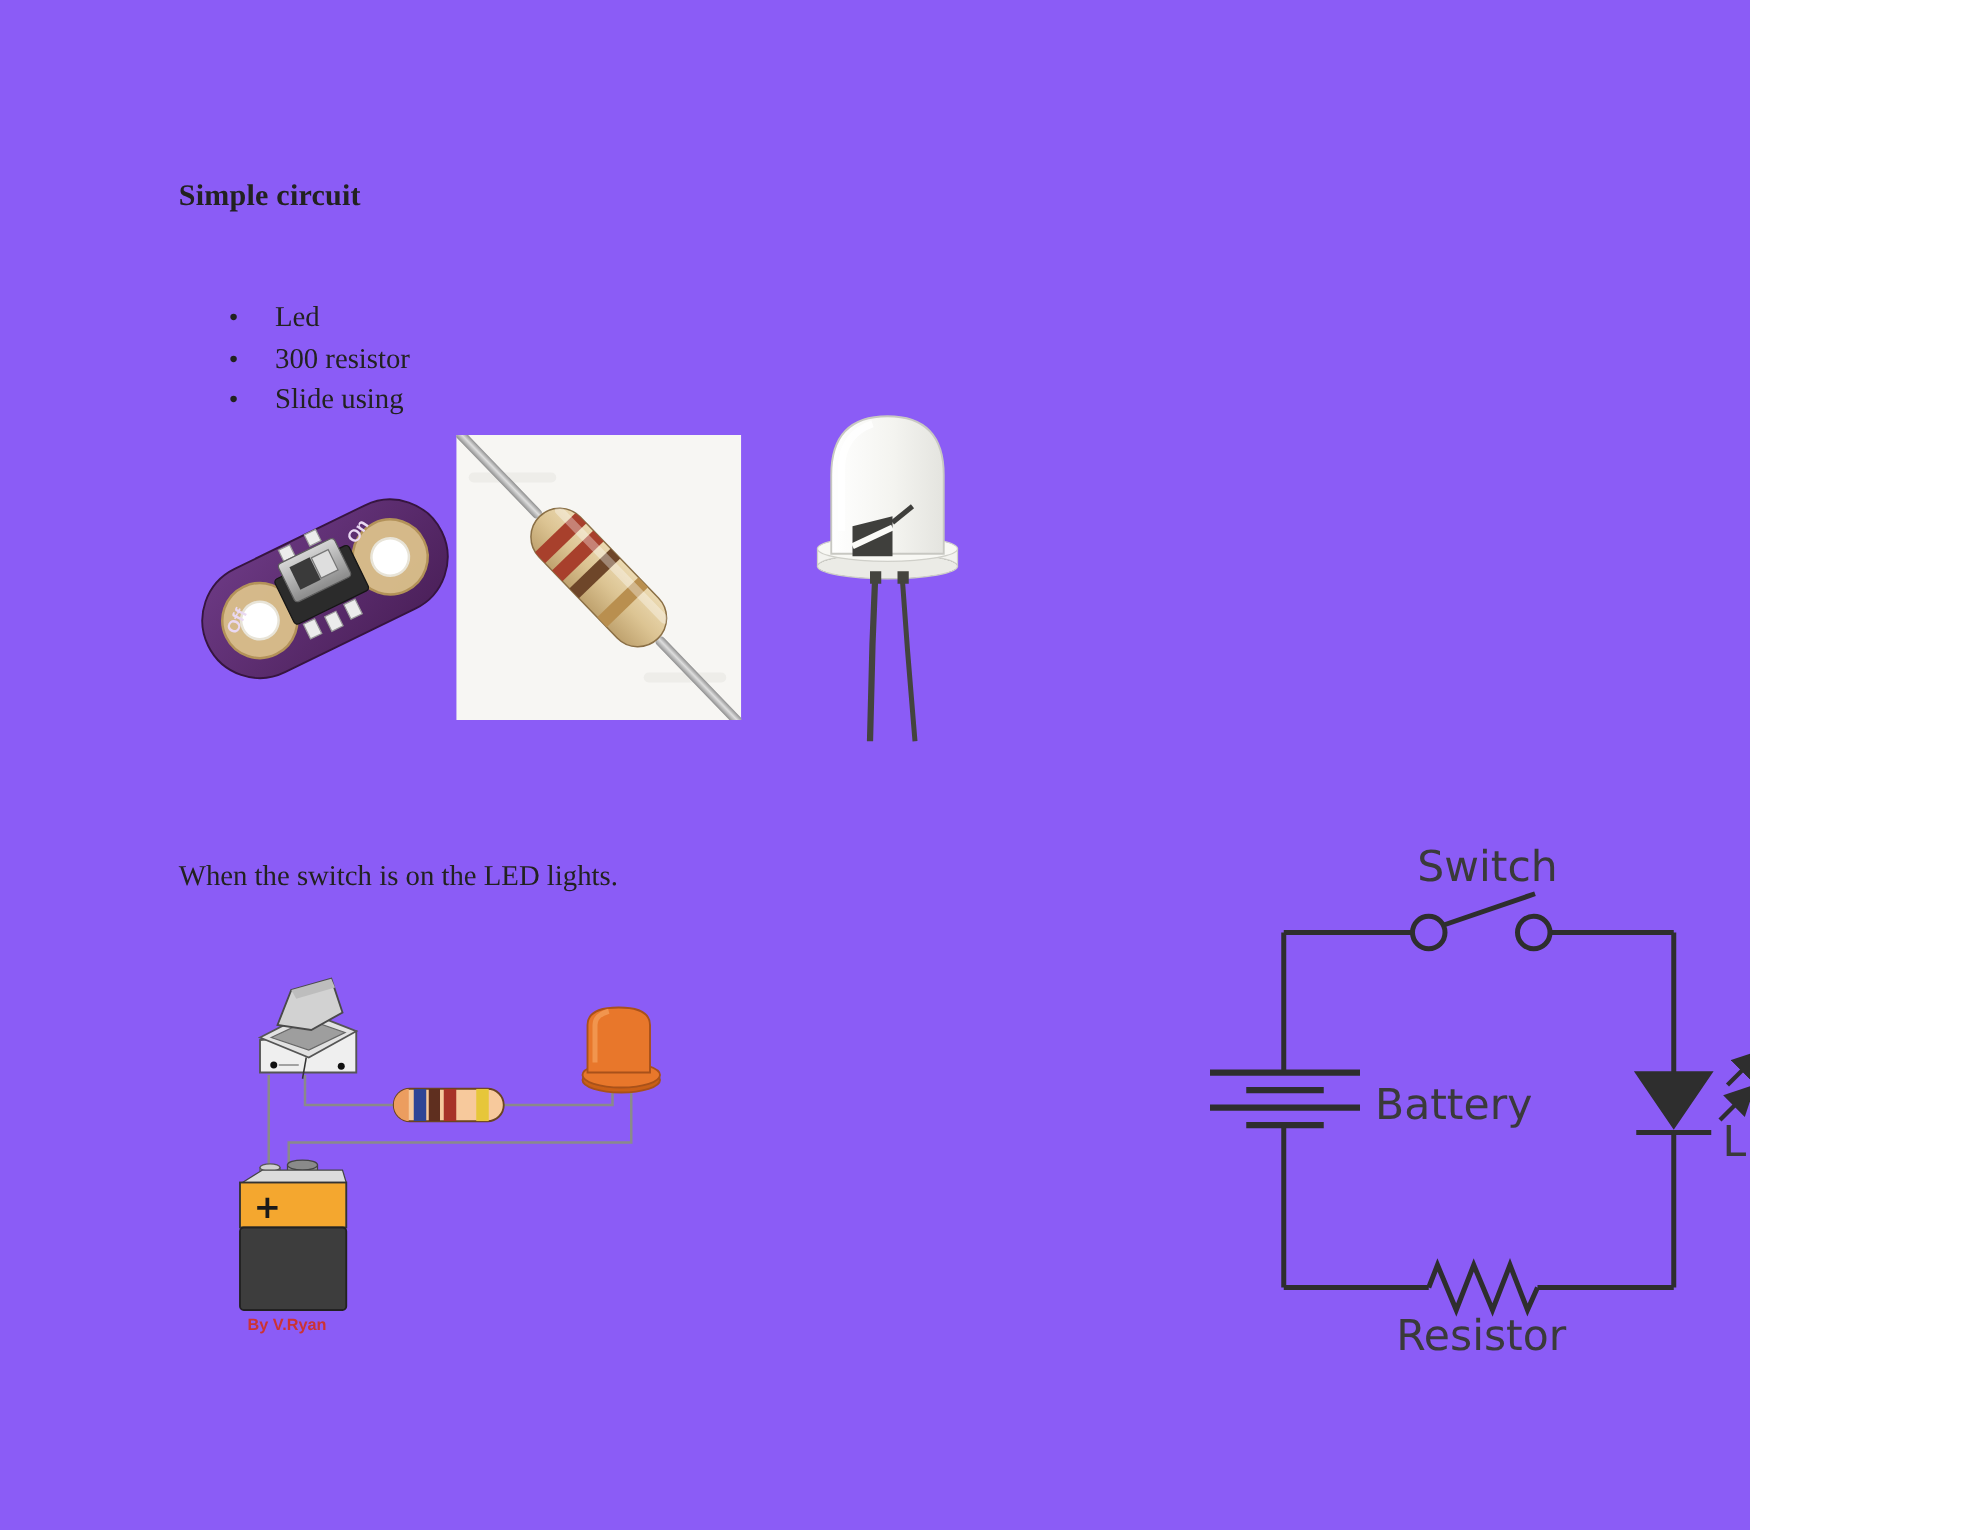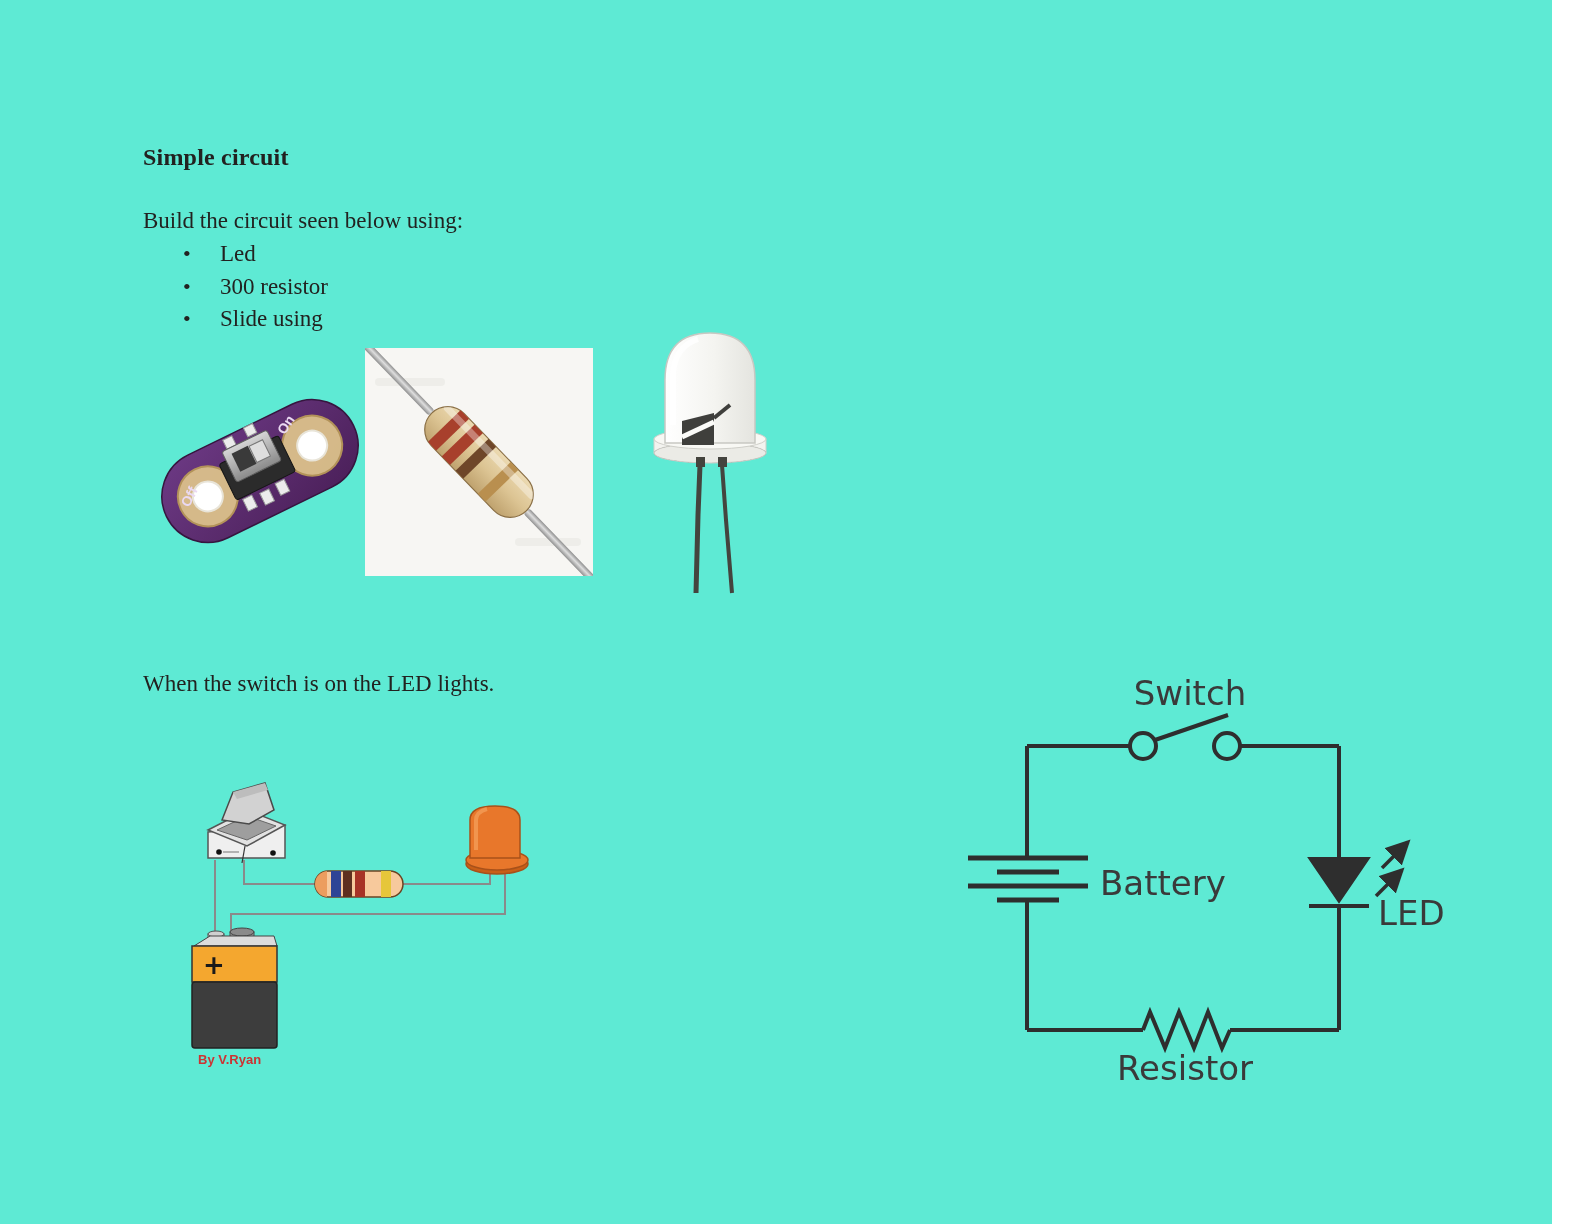--- a/index.html
+++ b/index.html
@@ -1,38 +1,37 @@
 <!DOCTYPE html>
 <html><head>
 <meta charset="utf-8">
 <style>
   html,body{margin:0;padding:0;background:#ffffff;}
   .page{
-    position:relative;width:1552px;height:1224px;background:#5eead4;overflow:hidden;
+    position:relative;width:1400px;height:1224px;background:#8b5cf6;overflow:hidden;
     font-family:"Liberation Serif",serif;color:#222220;
   }
   .abs{position:absolute;}
   .doc-title{left:143px;top:144px;font-size:24px;font-weight:bold;letter-spacing:.2px;}
   .doc-intro{left:143px;top:208px;font-size:23px;}
   .doc-list{left:181px;top:238px;margin:0;padding:0;list-style:none;font-size:23px;}
   .doc-list li{height:32.5px;line-height:32.5px;position:relative;padding-left:39px;}
   .doc-list li::before{content:"•";position:absolute;left:2px;top:0;font-size:22px;}
-  .doc-caption{left:143px;top:671px;font-size:23px;}
+  .doc-caption{left:143px;top:688px;font-size:23px;}
   svg text{user-select:none;}
   .schem-label{font-family:"DejaVu Sans","Liberation Sans",sans-serif;fill:#3a3a3a;font-size:34px;}
   .cartoon-credit{font-family:"Liberation Sans",sans-serif;font-weight:bold;font-size:13px;fill:#cc3333;}
   .board-label{font-family:"Liberation Sans",sans-serif;font-weight:bold;fill:#ead9f2;font-size:14px;}
 </style>
 </head>
 <body>
 
 <div class="page">
 
   <div class="abs doc-title">Simple circuit</div>
-  <div class="abs doc-intro">Build the circuit seen below using:</div>
   <ul class="abs doc-list">
     <li>Led</li>
     <li>300 resistor</li>
     <li>Slide using</li>
   </ul>
   <div class="abs doc-caption">When the switch is on the LED lights.</div>
 
   <svg class="abs" style="left:148px;top:383px;" width="218" height="178" viewBox="0 0 218 178">
     <defs>
       <linearGradient id="boardGrad" x1="0" y1="0" x2="1" y2="1">

